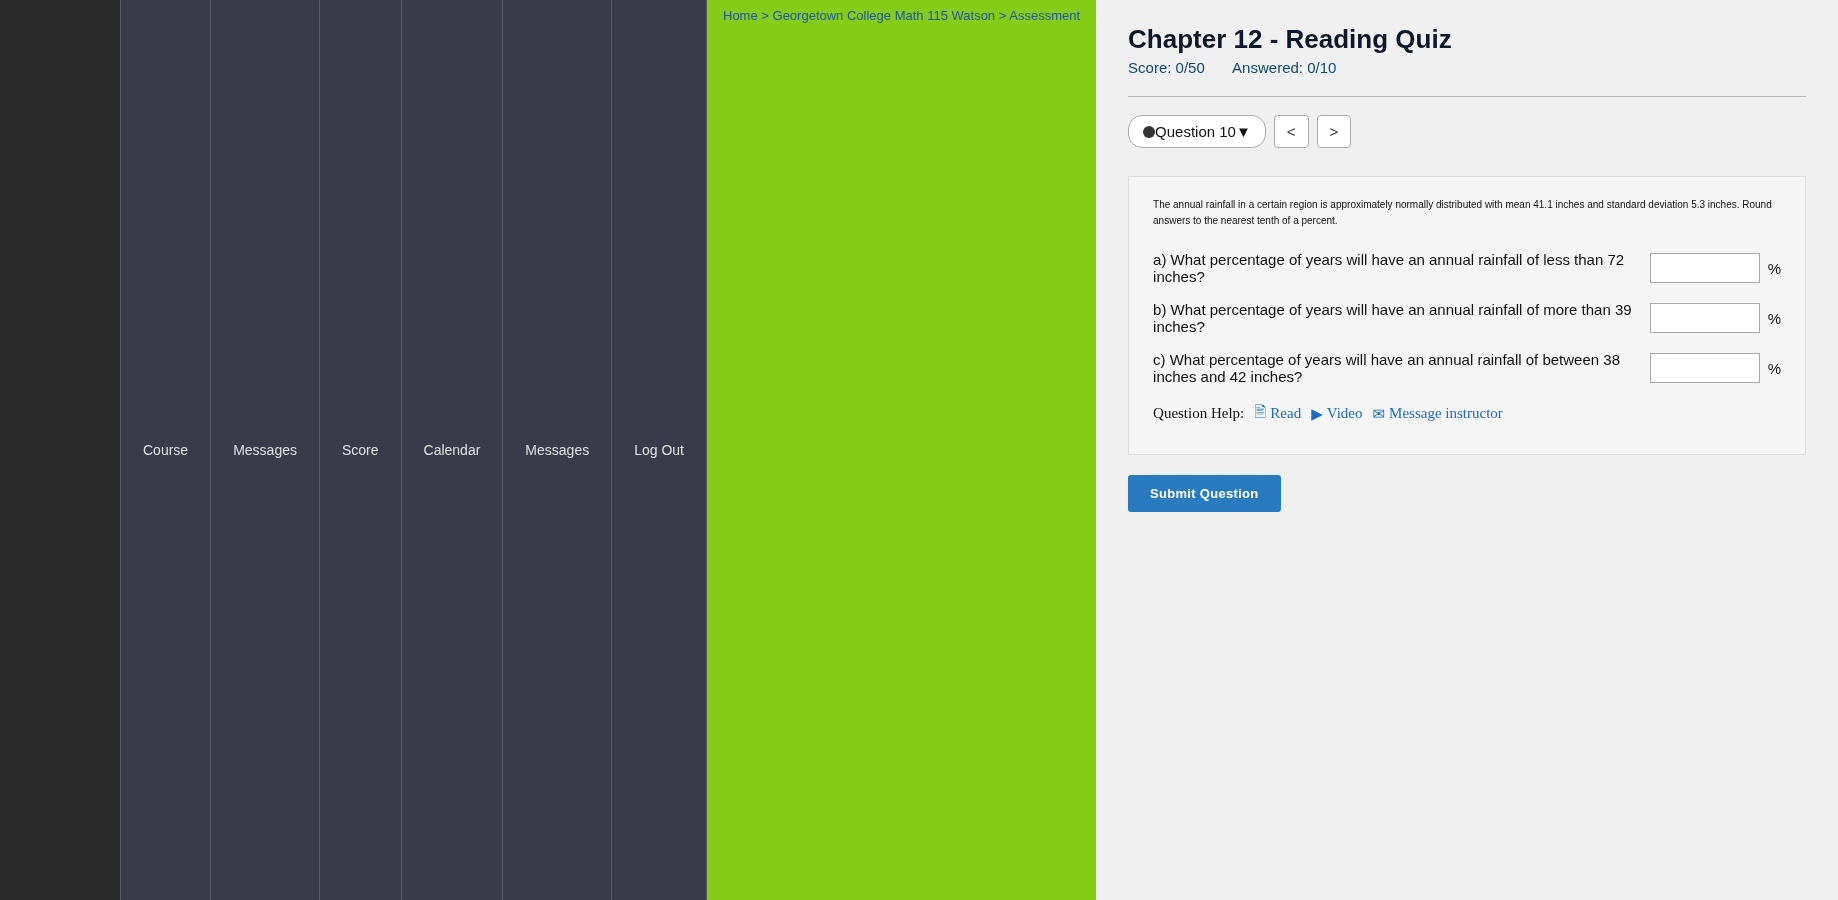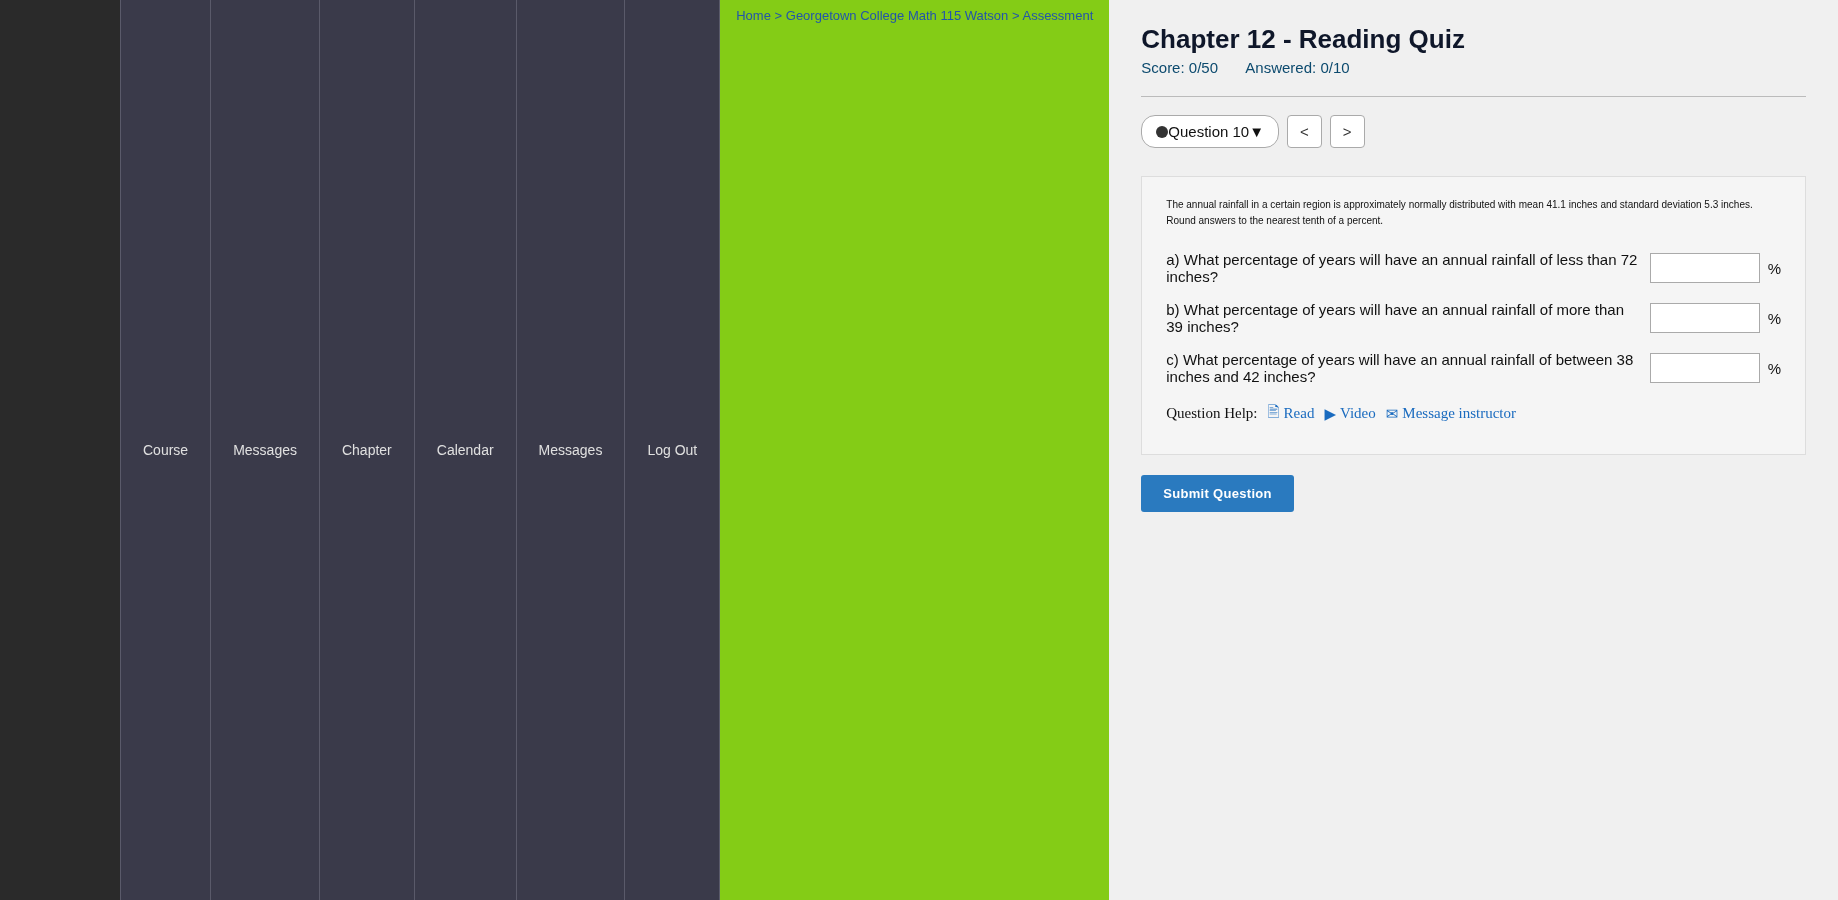--- a/index.html
+++ b/index.html
@@ -217,21 +217,21 @@
 </head>
 <body>
 
 <div class="left-sidebar"></div>
 
 <div class="main-area">
 
   <nav class="top-nav">
     <a class="nav-item">Course</a>
     <a class="nav-item">Messages</a>
-    <a class="nav-item">Chapter</a>
+    <a class="nav-item">Score</a>
     <a class="nav-item">Calendar</a>
     <a class="nav-item">Messages</a>
     <a class="nav-item">Log Out</a>
   </nav>
 
   <div class="breadcrumb">
     <a href="#">Home</a>
     <span> &gt; </span>
     <a href="#">Georgetown College Math 115 Watson</a>
     <span> &gt; </span>

